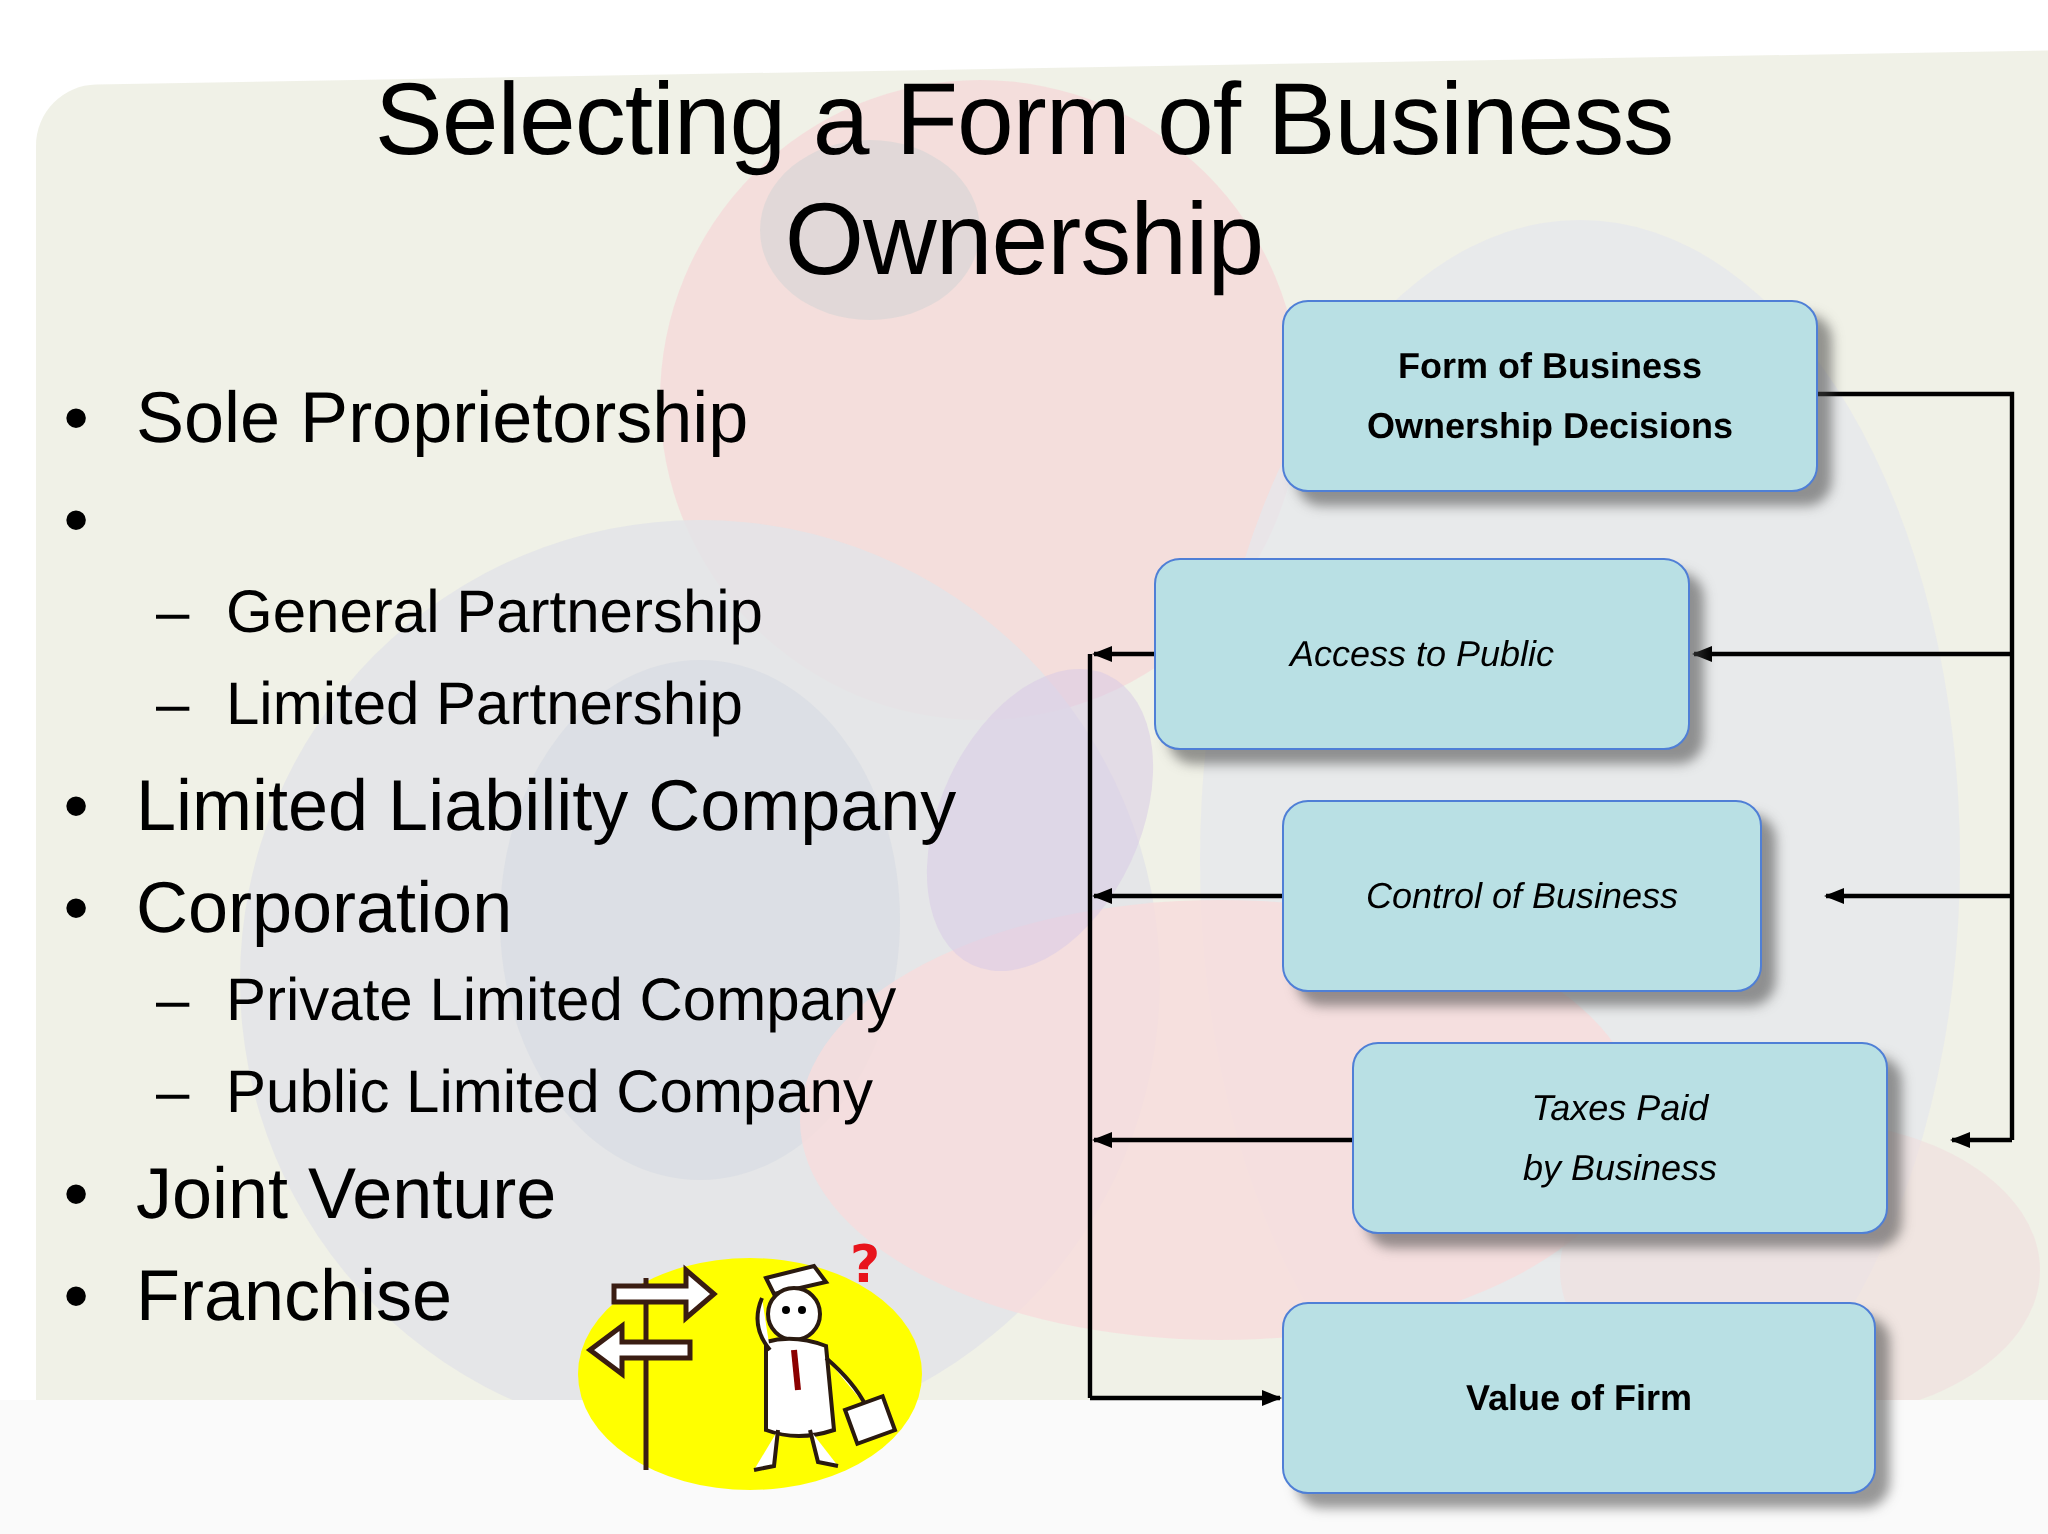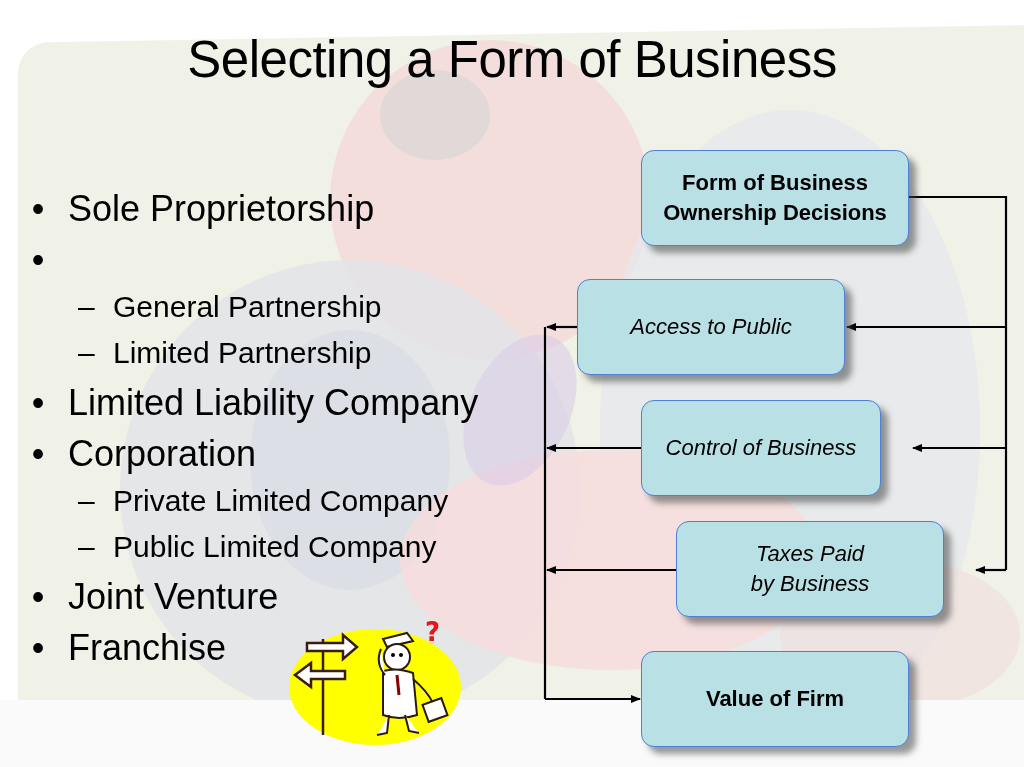--- a/index.html
+++ b/index.html
@@ -29,21 +29,21 @@
   .bullets { position: absolute; left: 28px; top: 185px; list-style: none; }
   .bullets li { position: relative; }
   .lvl1 { font-size: 36px; line-height: 48px; padding-left: 40px; height: 51px; }
   .lvl1 .dot { position: absolute; left: 0; top: 0; width: 20px; text-align: center; }
   .lvl2 { font-size: 30px; line-height: 40px; padding-left: 85px; height: 46px; }
   .lvl2 .dash { position: absolute; left: 50px; top: 0; }
 
   
   .box { position: absolute; background: #b9e0e4; border: 1.5px solid #4f7fd6;
     border-radius: 13px; display: flex; align-items: center; justify-content: center;
-    text-align: center; box-shadow: 7px 7px 6px rgba(70,70,70,.55); font-size: 22px; line-height: 30px; }
+    text-align: center; box-shadow: 7px 7px 6px rgba(70,70,70,.55); font-size: 18px; line-height: 30px; }
   .box.bold { font-weight: bold; }
   .box.ital { font-style: italic; }
 
   svg.lines { position: absolute; left: 0; top: 0; }
 
   
   .clipart { position: absolute; left: 287px; top: 617px; width: 176px; height: 130px; }
 </style>
 </head>
 <body>
@@ -56,20 +56,21 @@
   <div class="blob b6"></div>
   <div class="blob b5"></div>
   <div class="blob b7"></div>
   <div class="blob b2"></div>
   <div class="blob b8"></div>
   <div class="floor"></div>
 </div>
 
 <h1 class="title">
   <span>Selecting a Form of Business</span><br>
+  <span>Ownership</span>
 </h1>
 
 <ul class="bullets">
   <li class="lvl1"><span class="dot">•</span><span>Sole Proprietorship</span></li>
   <li class="lvl1"><span class="dot">•</span></li>
   <li class="lvl2"><span class="dash">–</span><span>General Partnership</span></li>
   <li class="lvl2"><span class="dash">–</span><span>Limited Partnership</span></li>
   <li class="lvl1"><span class="dot">•</span><span>Limited Liability Company</span></li>
   <li class="lvl1"><span class="dot">•</span><span>Corporation</span></li>
   <li class="lvl2"><span class="dash">–</span><span>Private Limited Company</span></li>
@@ -110,21 +111,21 @@
 </div>
 <div class="box ital" style="left:641px; top:400px; width:240px; height:96px;">
   <div>Control of Business</div>
 </div>
 <div class="box ital" style="left:676px; top:521px; width:268px; height:96px;">
   <div>
     <div>Taxes Paid</div>
     <div>by Business</div>
   </div>
 </div>
-<div class="box bold" style="left:641px; top:651px; width:268px; height:96px;">
+<div class="box bold" style="left:641px; top:651px; width:297px; height:96px;">
   <div>Value of Firm</div>
 </div>
 
 <svg class="clipart" viewBox="0 0 176 130">
   <ellipse cx="88" cy="70" rx="86" ry="58" fill="#ffff00"></ellipse>
 
   <g stroke="#3a1d12" stroke-width="2.5" fill="#ffffff">
     <line x1="36" y1="22" x2="36" y2="118"></line>
     <path d="M20,26 H56 V18 L70,30 L56,42 V34 H20 Z"></path>
     <path d="M58,54 H24 V46 L8,58 L24,70 V62 H58 Z"></path>

